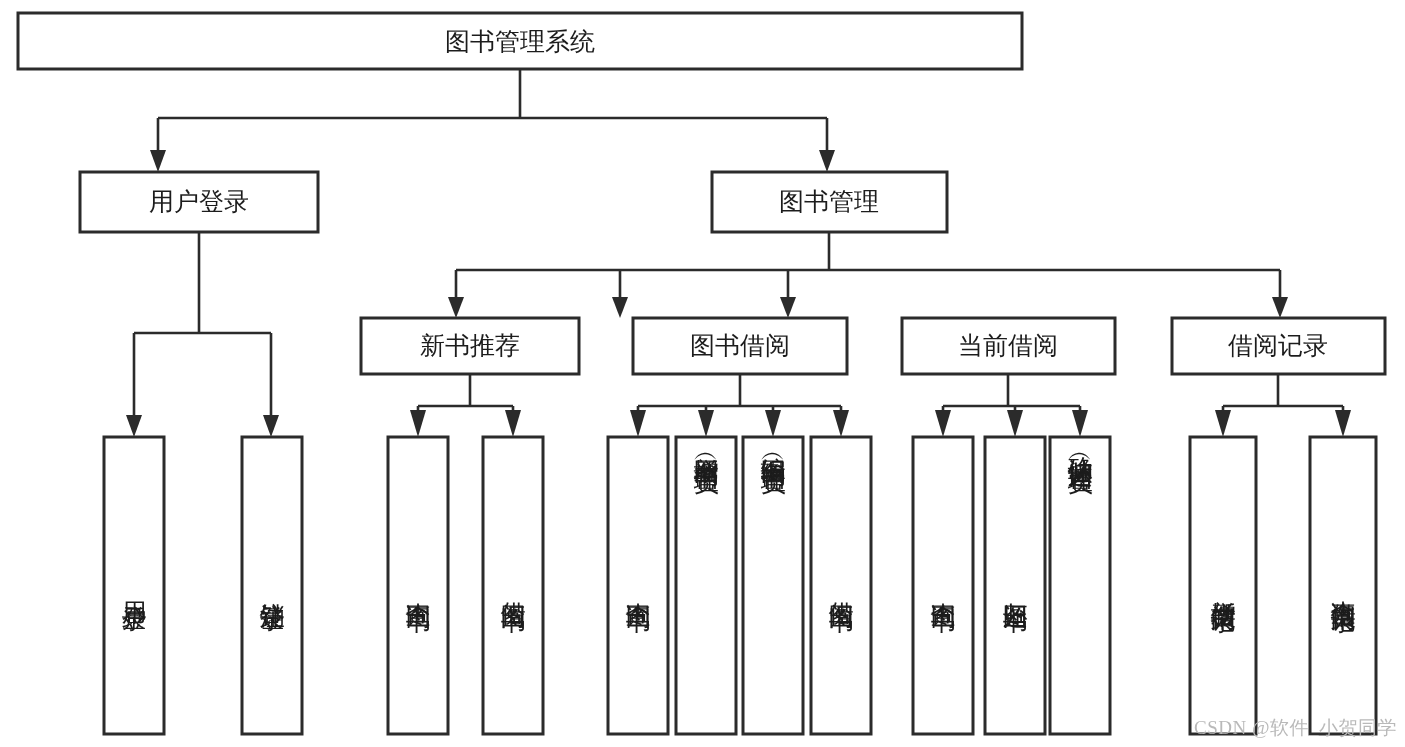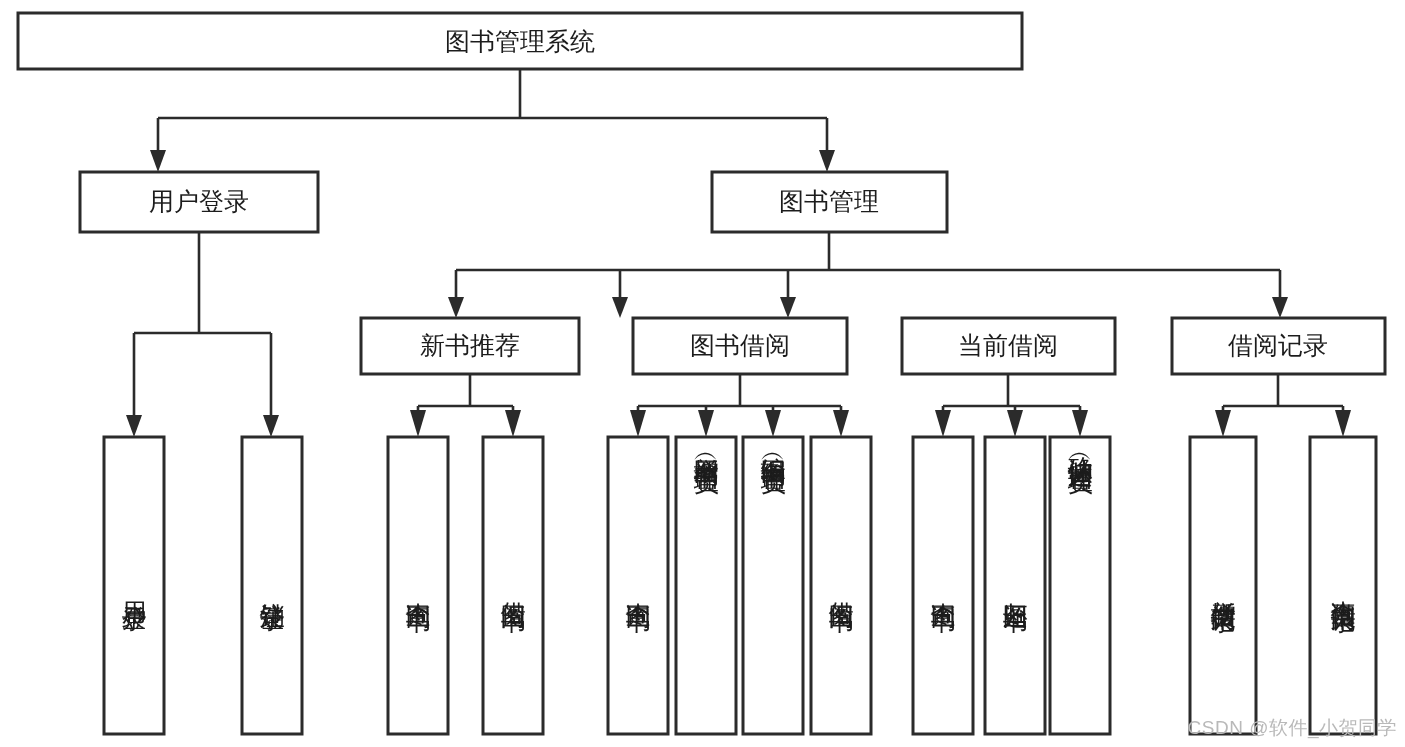--- a/index.html
+++ b/index.html
@@ -62,21 +62,21 @@
     font-size: 25px;
     line-height: 1.18;
     color: #1c1c1c;
     letter-spacing: 2px;
     white-space: nowrap;
   }
   #watermark {
     position: absolute;
     right: 8px;
     bottom: 6px;
-    font-family: Liberation Sans, sans-serif;
+    font-family: Liberation Serif, serif;
     font-size: 19px;
     color: #b9b9b9;
     letter-spacing: 0.5px;
     user-select: none;
     padding-left: 20px;
   }
 </style>
 </head>
 <body>
 

